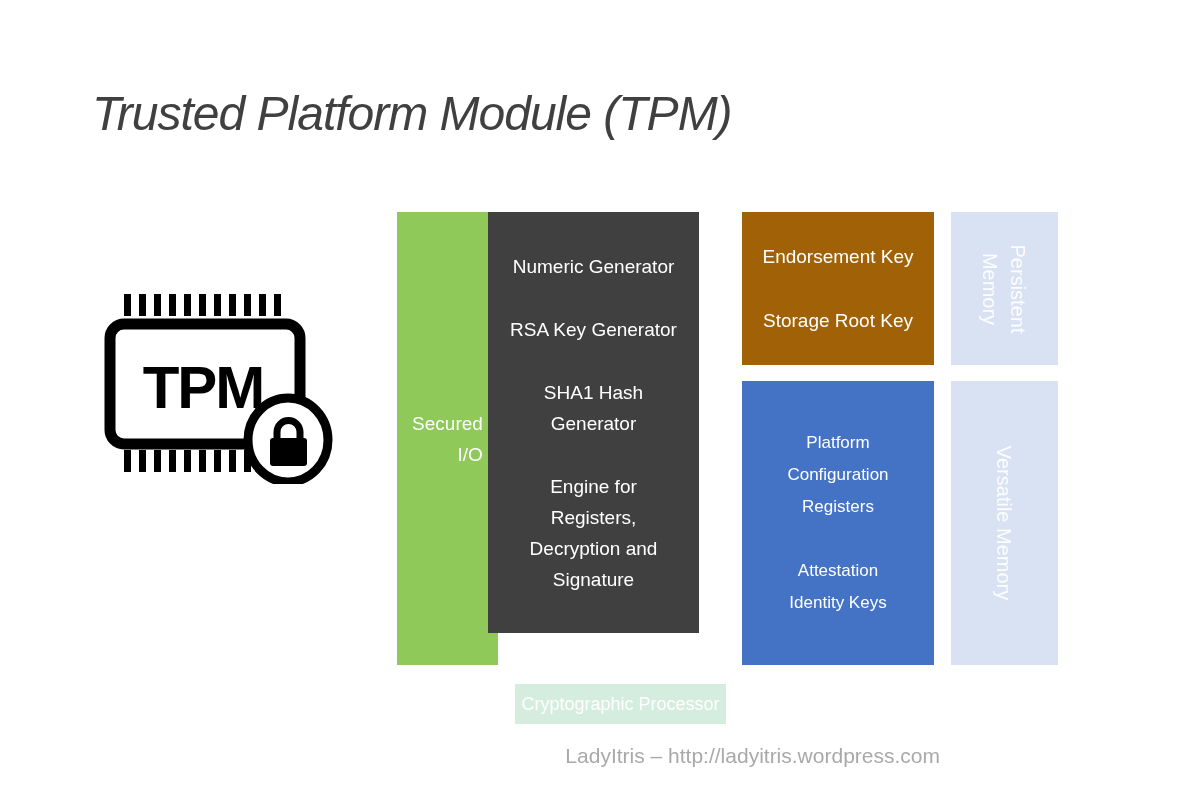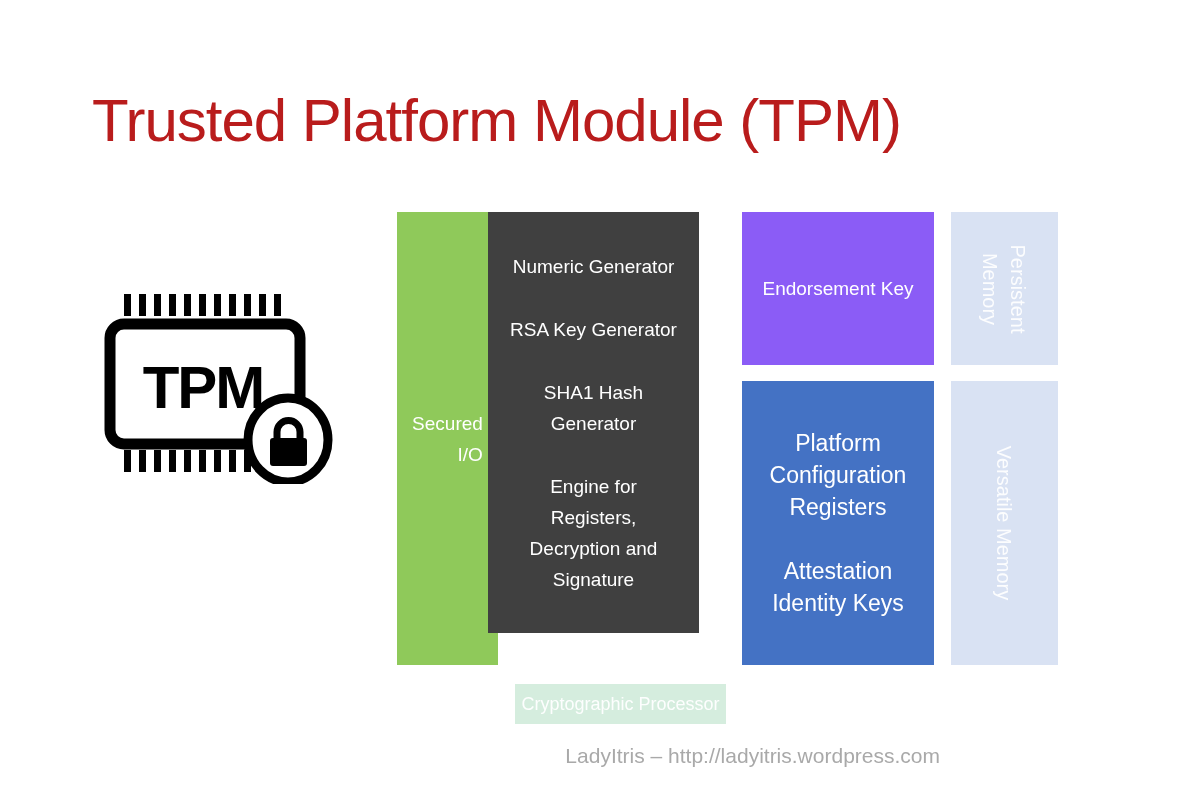--- a/index.html
+++ b/index.html
@@ -6,25 +6,26 @@
   .slide{
     position:relative;
     width:1200px;height:800px;
     background:#ffffff;
     overflow:hidden;
     font-family:"Liberation Sans", sans-serif;
   }
   .title{
     position:absolute;
     left:92px;top:86px;
-    font-size:60px;
+    font-size:48px;
     font-weight:300;
-    color:#b91c1c;
+    color:#404040;
     letter-spacing:-1px;
     white-space:nowrap;
+    font-style:italic;
   }
   .box{
     position:absolute;
     display:flex;
     flex-direction:column;
     align-items:center;
     justify-content:center;
     text-align:center;
     color:#ffffff;
   }
@@ -35,28 +36,28 @@
     font-size:19px;line-height:31px;text-align:right;
   }
   .engine{
     left:488px;top:212px;width:211px;height:421px;
     background:#404040;
     font-size:19px;line-height:31px;
     gap:32px;
   }
   .keys{
     left:742px;top:212px;width:192px;height:153px;
-    background:#8b5cf6;
+    background:#a16207;
     font-size:19px;line-height:31px;
     gap:33px;
   }
   .registers{
     left:742px;top:381px;width:192px;height:284px;
     background:#4472C4;
-    font-size:23px;line-height:32px;
+    font-size:17px;line-height:32px;
     gap:32px;
   }
   .memory{
     background:#D9E2F3;
     color:rgba(255,255,255,0.92);
     font-size:20px;line-height:28px;
   }
   .memory .rot{
     transform:rotate(90deg);
     white-space:pre-line;
@@ -138,20 +139,21 @@
     <div class="pre">SHA1 Hash
 Generator</div>
     <div class="pre">Engine for
 Registers,
 Decryption and
 Signature</div>
   </div>
 
   <div class="box keys">
     <div class="pre">Endorsement Key</div>
+    <div class="pre">Storage Root Key</div>
   </div>
 
   <div class="box registers">
     <div class="pre">Platform
 Configuration
 Registers</div>
     <div class="pre">Attestation
 Identity Keys</div>
   </div>
 

